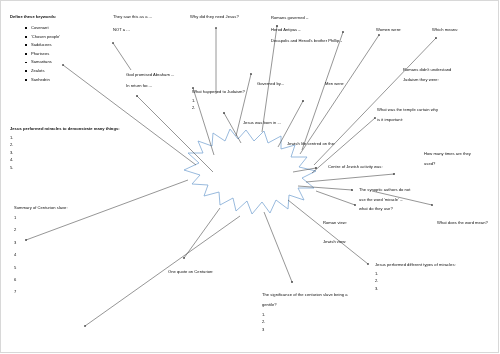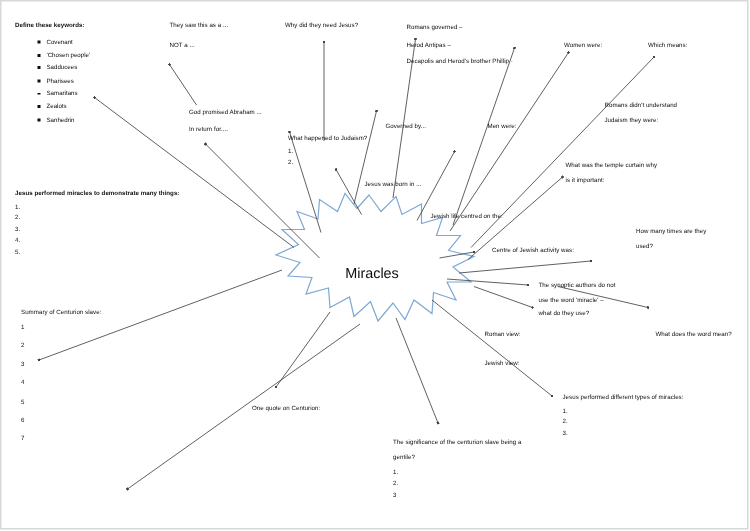--- a/index.html
+++ b/index.html
@@ -94,21 +94,20 @@
       <line x1="394" y1="174" x2="306" y2="182"></line>
       <line x1="368" y1="264" x2="288" y2="200"></line>
       <line x1="355" y1="205" x2="316" y2="191"></line>
       <line x1="432" y1="205" x2="372" y2="191"></line>
       <line x1="292" y1="282" x2="264" y2="212"></line>
       <line x1="184" y1="258" x2="220" y2="208"></line>
       <line x1="85" y1="326" x2="240" y2="216"></line>
     </g>
   </svg>
 
-  <div class="star-label" style="left:188px;top:177px;">Miracles</div>
 
   <div class="tx bold" style="left:10px;top:13px;">Define these keywords:</div>
   <ul class="bullets" style="left:24px;top:24px;">
     <li>Covenant</li>
     <li>'Chosen people'</li>
     <li>Sadducees</li>
     <li>Pharisees</li>
     <li>Samaritans</li>
     <li>Zealots</li>
     <li>Sanhedrin</li>

